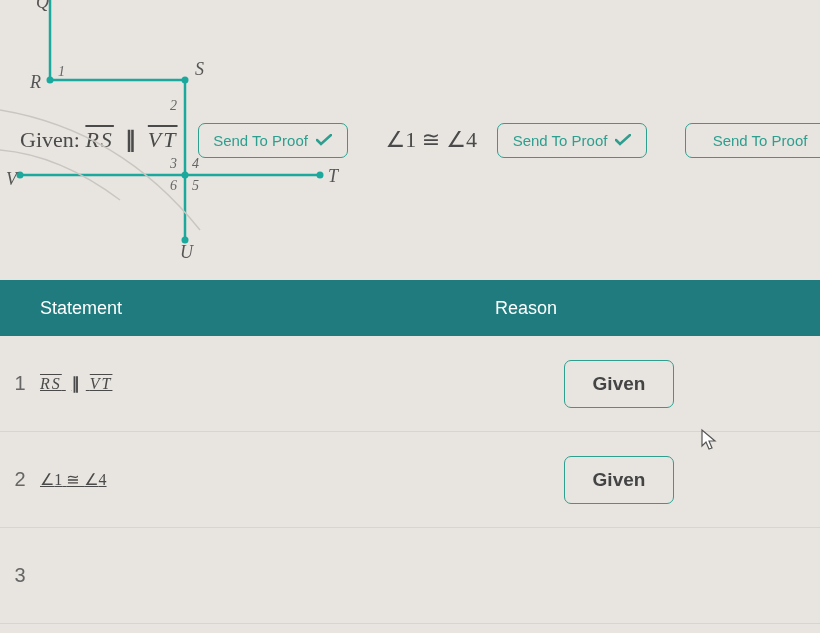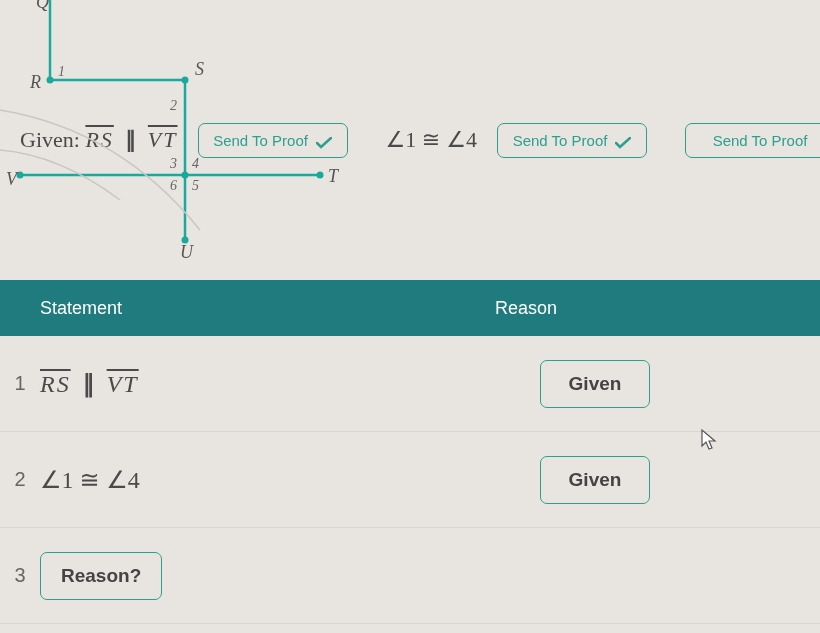--- a/index.html
+++ b/index.html
@@ -64,21 +64,21 @@
       font-family: Arial, sans-serif;
     }
     .send-btn {
       border: 1.5px solid #2e9e8f;
       background: transparent;
       color: #2e9e8f;
       font-size: 15px;
       padding: 8px 14px;
       border-radius: 7px;
       display: inline-flex;
-      align-items: flex-end;
+      align-items: center;
       gap: 8px;
       cursor: pointer;
       font-family: Arial, sans-serif;
       min-width: 150px;
       justify-content: center;
     }
     .checkmark {
       width: 16px;
       height: 12px;
     }
@@ -110,24 +110,26 @@
     }
     .row-num {
       width: 40px;
       text-align: center;
       font-family: Arial, sans-serif;
       color: #666;
     }
     .row-statement {
       width: 500px;
       font-family: 'Times New Roman', serif;
-      font-size: 24px;
+      font-size: 16px;
+      text-decoration: underline;
     }
     .row-reason {
       flex: 1;
+      margin-left: 24px;
     }
     .reason-btn {
       border: 1.5px solid #2e9e8f;
       background: transparent;
       color: #444;
       font-size: 19px;
       font-weight: 600;
       padding: 12px 20px;
       border-radius: 7px;
       cursor: pointer;
@@ -257,21 +259,18 @@
       <span class="congr"> ≅ </span>
       <span class="angle">∠</span><span>4</span>
     </div>
     <div class="row-reason">
       <button class="reason-btn">Given</button>
     </div>
   </div>
 
   <div class="proof-row">
     <div class="row-num">3</div>
-    <div class="row-reason">
-      <button class="reason-btn">Reason?</button>
-    </div>
   </div>
 </div>
 
 <svg class="cursor-icon" width="20" height="24">
   <path d="M2 2 L2 18 L6 14 L9 21 L12 20 L9 13 L15 13 Z" fill="#fff" stroke="#555" stroke-width="1.2"></path>
 </svg>
 
 </body></html>

